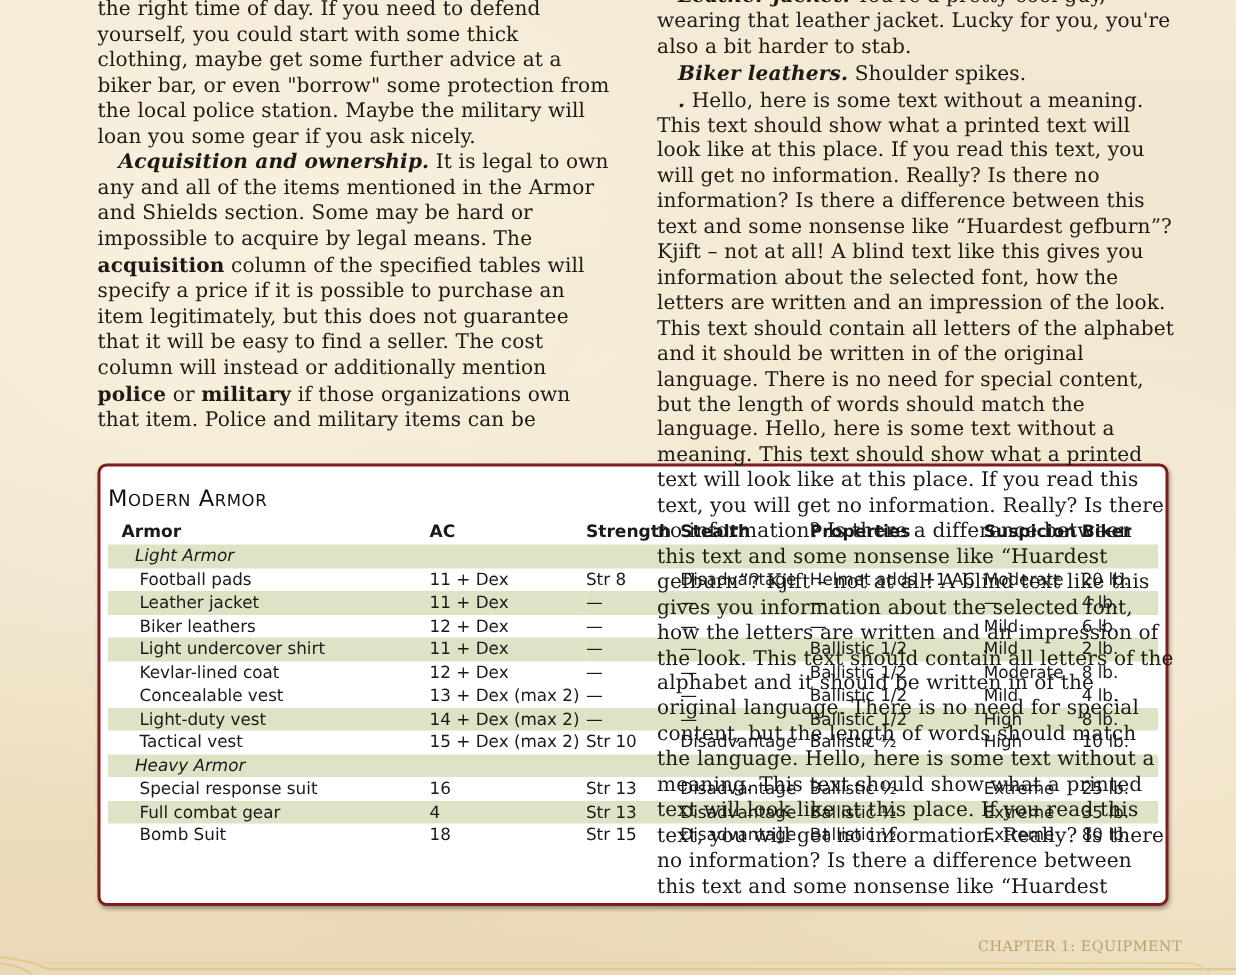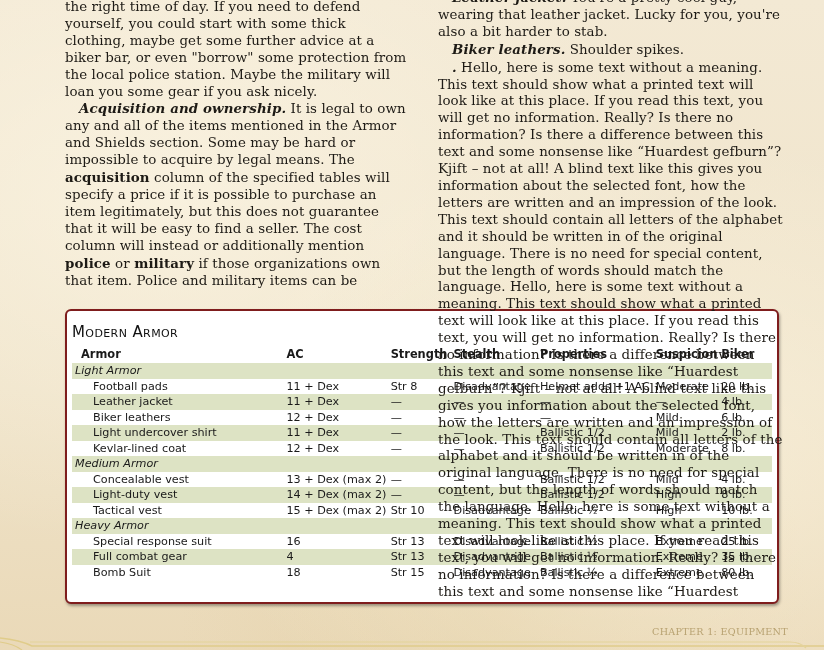--- a/index.html
+++ b/index.html
@@ -43,21 +43,21 @@
   .armor-table {
     position: absolute; left: 5px; top: 34px; width: 700px;
     border-collapse: collapse; font-size: 11.2px; color: #1a1a1a;
   }
   .armor-table th {
     text-align: left; font-weight: bold; font-size: 11.4px;
     height: 18px; padding: 0; vertical-align: middle;
   }
   .armor-table td { height: 15.5px; padding: 0; white-space: nowrap; }
   .armor-table tr.shade td { background: #dde3c4; }
-  .armor-table tr.group td { font-style: italic; padding-left: 3px; }
+  .armor-table tr.group td { font-style: italic; padding-left: 18px; }
   .c-armor { width: 206px; padding-left: 8px !important; }
   .c-ac { width: 105px; }
   .c-str { width: 64px; }
   .c-stealth { width: 88px; }
   .c-prop { width: 117px; }
   .c-susp { width: 66px; }
   .c-wt { width: 54px; }
   .armor-table td.c-armor { padding-left: 21px !important; }
   .armor-table th.c-armor { padding-left: 9px !important; }
 
@@ -134,23 +134,20 @@
       </tr>
       <tr>
         <td class="c-armor">Kevlar-lined coat</td>
         <td>12 + Dex</td>
         <td>—</td>
         <td>—</td>
         <td>Ballistic 1/2</td>
         <td>Moderate</td>
         <td>8 lb.</td>
       </tr>
-      <tr class="group shade">
-          <td colspan="7">Medium Armor</td>
-        </tr>
       <tr>
         <td class="c-armor">Concealable vest</td>
         <td>13 + Dex (max 2)</td>
         <td>—</td>
         <td>—</td>
         <td>Ballistic 1/2</td>
         <td>Mild</td>
         <td>4 lb.</td>
       </tr>
       <tr class="shade">

